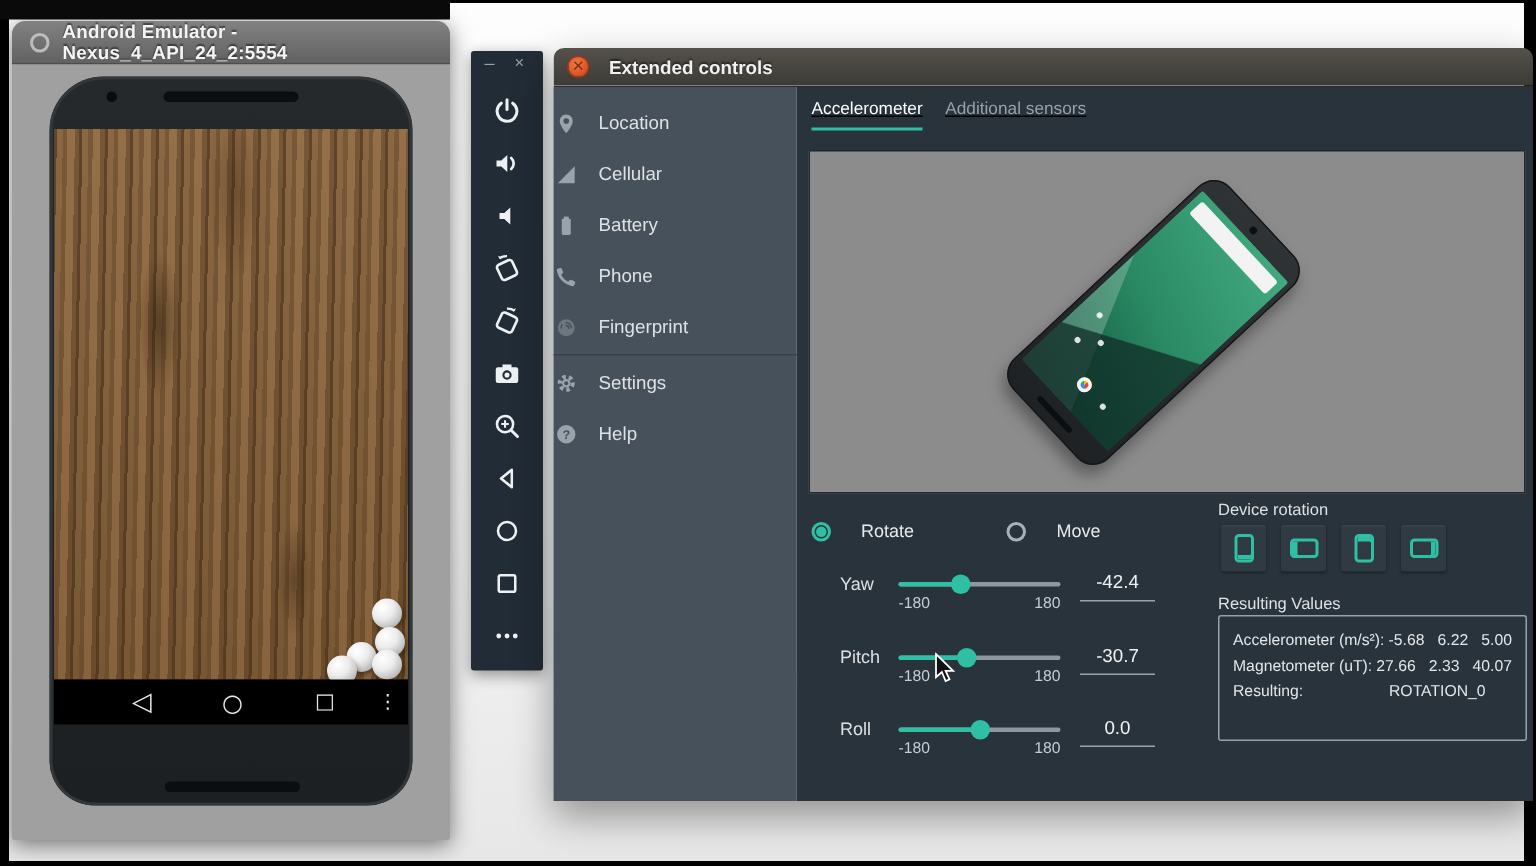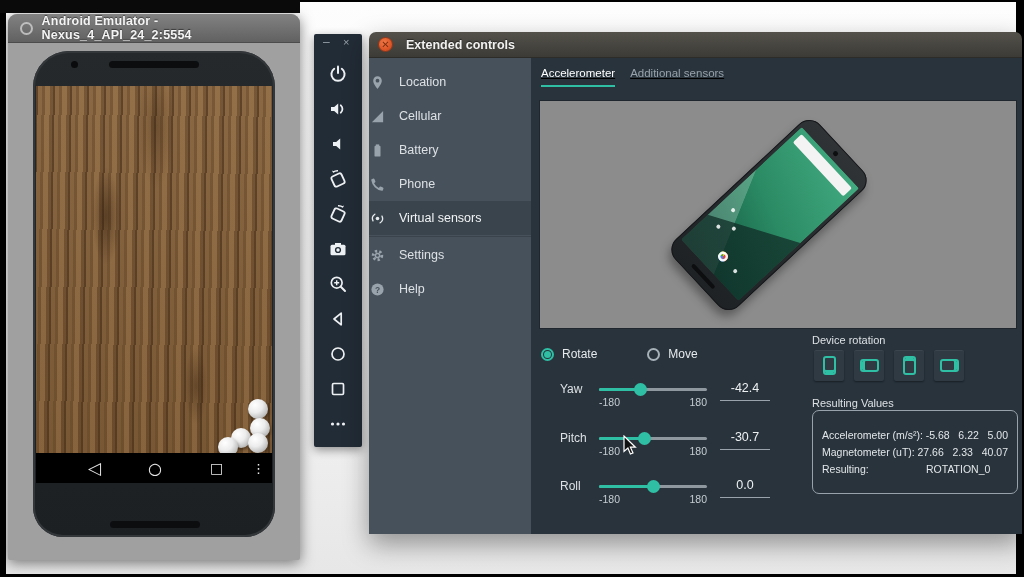--- a/index.html
+++ b/index.html
@@ -95,21 +95,21 @@
       linear-gradient(200deg,#42aa80 0%,#2a8a63 50%,#176048 85%,#124a37 100%); }
   .p3d-search { position:absolute; left:5px; right:5px; top:5px; height:12px;
                 background:#f3f3f3; border-radius:2px; }
   .p3d-chrome { position:absolute; left:36px; bottom:14px; width:10px; height:10px; border-radius:50%;
                 background:conic-gradient(#ea4335 0 33%, #4285f4 33% 66%, #34a853 66% 85%, #fbbc05 85%);
                 box-shadow:inset 0 0 0 2.5px rgba(255,255,255,.95); }
   .p3d-dot { position:absolute; width:4px; height:4px; border-radius:50%; background:rgba(255,255,255,.85); }
   .p3d-cam { position:absolute; left:44px; top:6px; width:5px; height:5px; border-radius:50%; background:#0c0e10; }
   .p3d-spk { position:absolute; left:30px; bottom:7px; width:32px; height:4px; border-radius:2px; background:#0c0e10; }
 
-  .radio-row { position:absolute; top:289px; left:10px; display:flex; align-items:center; gap:8px; }
+  .radio-row { position:absolute; top:289px; left:10px; display:flex; align-items:center; gap:20px; }
   .radio { width:13px; height:13px; border-radius:50%; display:flex; align-items:center; justify-content:center; }
   .radio.sel { border:2px solid #2fbfa4; }
   .radio.sel .dot { width:7px; height:7px; border-radius:50%; background:#2fbfa4; }
   .radio.unsel { border:2px solid #a7b1b8; }
   .radio-lbl { color:#e6eaec; font-size:12px; margin-right:42px; }
 
   .srow { position:absolute; left:0; width:270px; height:42px;margin-left:16px; }
   .srow .sname { position:absolute; left:13px; top:3px; color:#dde1e4; font-size:12px; }
   .srow .track { position:absolute; left:52px; top:9px; width:108px; height:3px; background:#8f989f; border-radius:2px; }
   .srow .track-fill { height:3px; background:#2fbfa4; border-radius:2px; width:50%; }
@@ -126,21 +126,21 @@
             box-shadow:0 1px 2px rgba(0,0,0,.4), inset 0 1px 0 rgba(255,255,255,.06);
             display:flex; align-items:center; justify-content:center; }
   .dr-phone { width:13px; height:19px; border:2px solid #2fbfa4; border-radius:3px; }
   .dr-phone.p0 { box-shadow:inset 0 -3px 0 #2fbfa4; }
   .dr-phone.p1 { transform:rotate(90deg);  box-shadow:inset 0 -3px 0 #2fbfa4; }
   .dr-phone.p2 { box-shadow:inset 0 3px 0 #2fbfa4; }
   .dr-phone.p3 { transform:rotate(-90deg); box-shadow:inset 0 -3px 0 #2fbfa4; }
 
   .resval-label { position:absolute; left:281px; top:339px; color:#dde1e4; font-size:11px; }
   .resbox { position:absolute; left:281px; top:352px; width:206px; height:84px;
-            border:1px solid #98a2aa; border-radius:7px; padding:16px 9px; }
+            border:1px solid #98a2aa; border-radius:2px; padding:8px 9px; }
   .res-row { display:flex; line-height:17px; }
   .res-row .rl { width:104px; color:#e3e7e9; font-size:10.5px; }
   .res-row .rv { color:#e3e7e9; font-size:10.5px; white-space:pre; }
 
   .cursor { position:absolute; left:617px; top:433px; z-index:50; }
 
   svg { display:block; }
 </style>
 </head>
 <body>
@@ -287,29 +287,28 @@
           <span class="lbl">Battery</span>
         </div>
         <div class="sb-item">
           <span class="sb-icon">
               <svg width="15" height="15" viewBox="0 0 16 16">
                 <path d="M13.8 11.2l-2.4-1a.9.9 0 0 0-1 .2l-1 1.2A11 11 0 0 1 4.3 6.6l1.2-1a.9.9 0 0 0 .2-1l-1-2.4A.9.9 0 0 0 3.6 1.7L1.9 2.3c-.4.1-.7.5-.6 1A13.4 13.4 0 0 0 12.7 14.7c.5.1.9-.2 1-.6l.6-1.7a.9.9 0 0 0-.5-1.2z" fill="#99a3ab"></path>
               </svg>
             </span>
           <span class="lbl">Phone</span>
         </div>
-        <div class="sb-item selected">
-          <span class="sb-icon">
-              <svg width="15" height="15" viewBox="0 0 16 16">
-                <path d="M3.2 10.5A5.6 5.6 0 0 1 5.2 3.4" stroke="#e8ecee" stroke-width="1.4" fill="none" stroke-linecap="round"></path>
-                <path d="M12.8 5.5a5.6 5.6 0 0 1-2 7.1" stroke="#e8ecee" stroke-width="1.4" fill="none" stroke-linecap="round"></path>
-                <circle cx="8" cy="8" r="1.9" fill="#e8ecee"></circle>
-              </svg>
-            </span>
-          <span class="lbl">Virtual sensors</span>
+        <div class="sb-item">
+          <span class="sb-icon">
+              <svg width="15" height="15" viewBox="0 0 16 16">
+                <circle cx="8" cy="8" r="6" fill="#6d7780"></circle>
+                <path d="M8 4.5a3.5 3.5 0 0 1 3.5 3.5M8 6.5A1.8 1.8 0 0 1 9.8 8.3M5 6a4.2 4.2 0 0 0-.6 2.2" stroke="#46515b" stroke-width="1.1" fill="none" stroke-linecap="round"></path>
+              </svg>
+            </span>
+          <span class="lbl">Fingerprint</span>
         </div>
         <div class="sb-divider"></div>
         <div class="sb-item">
           <span class="sb-icon">
               <svg width="15" height="15" viewBox="0 0 16 16">
                 <circle cx="8" cy="8" r="4.6" stroke="#99a3ab" stroke-width="3" stroke-dasharray="2.4 2.2" fill="none"></circle>
                 <circle cx="8" cy="8" r="3" fill="#99a3ab"></circle>
                 <circle cx="8" cy="8" r="1.4" fill="#46515b"></circle>
               </svg>
             </span>

